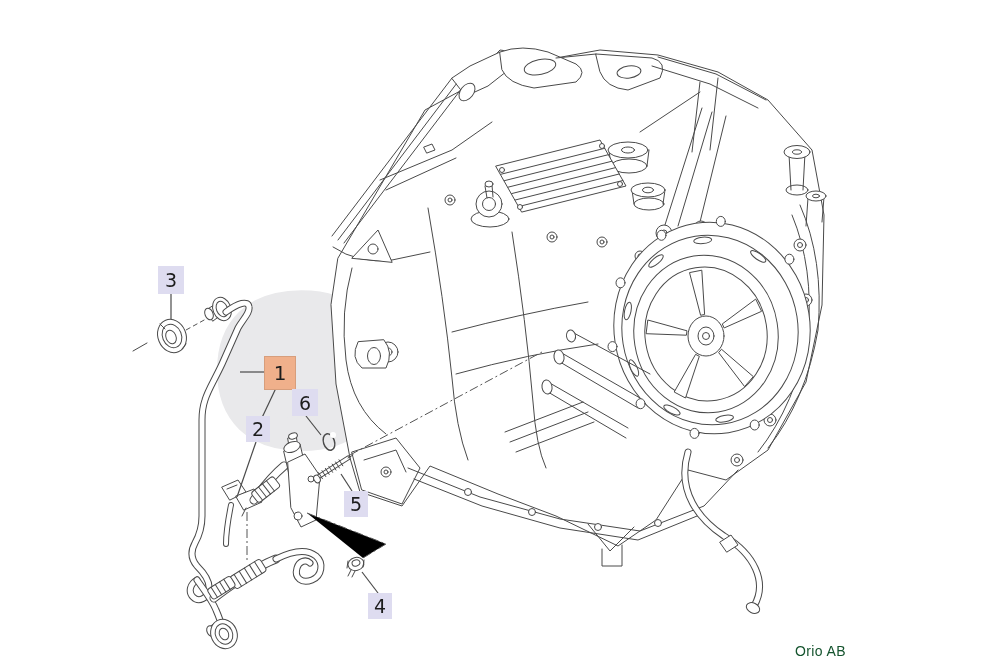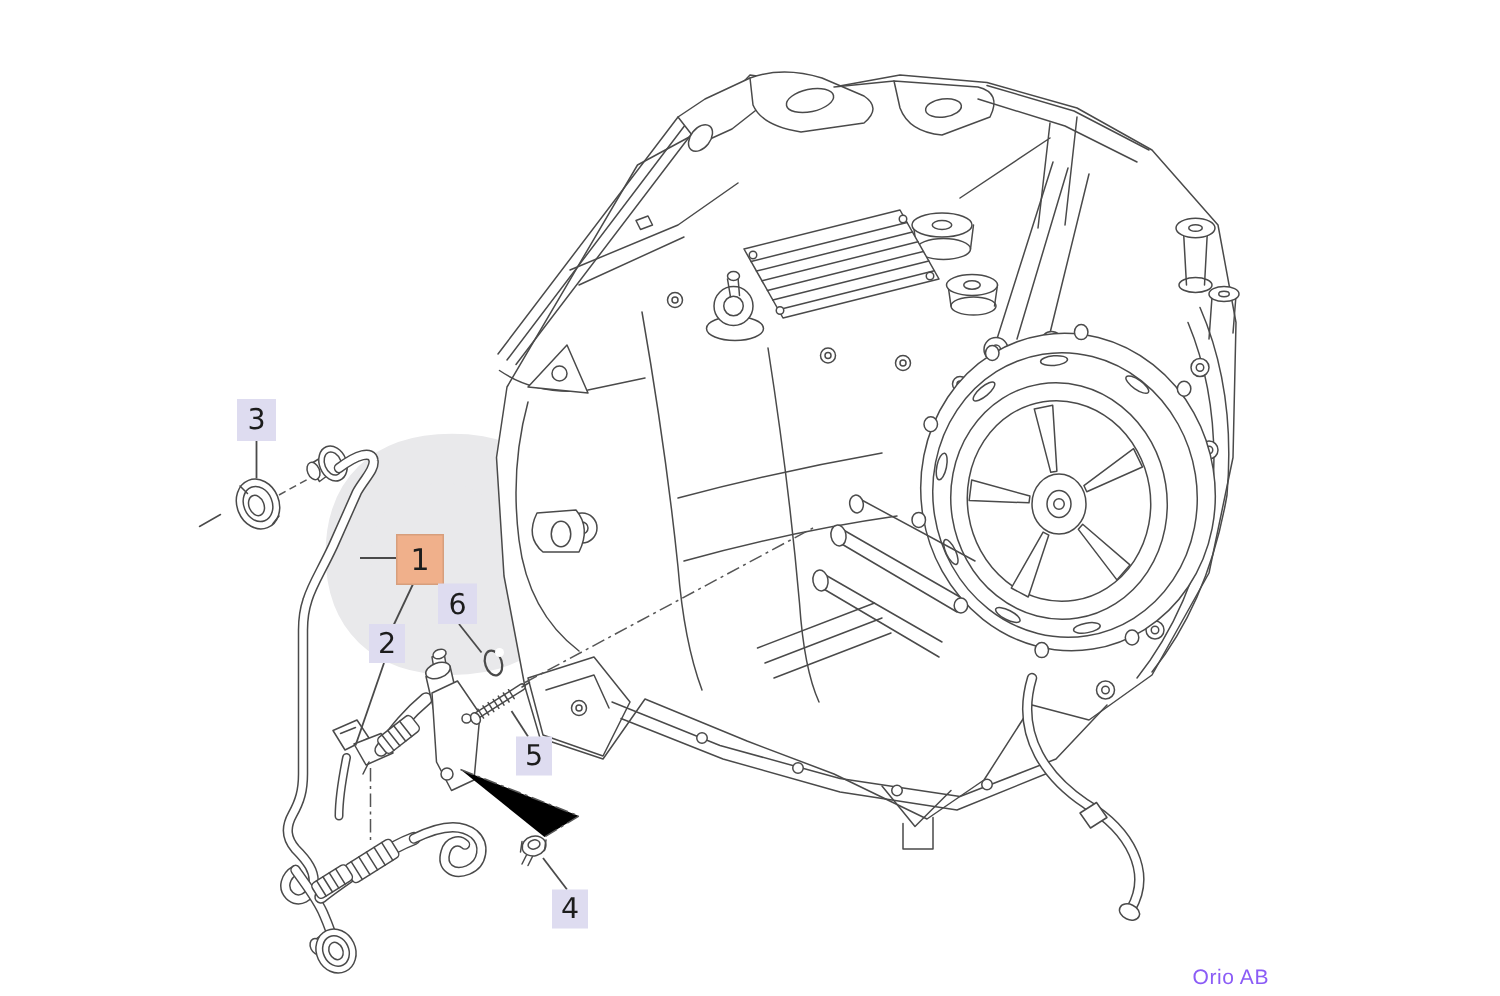--- a/index.html
+++ b/index.html
@@ -9,21 +9,21 @@
              font-weight:bold;font-size:280px;line-height:1;letter-spacing:-8px;
              color:#e9e9eb;user-select:none;white-space:nowrap;}
   .wm-disc{position:absolute;width:96px;height:96px;border-radius:50%;background:#e9e9eb;}
   .wm-disc.d1{left:247px;top:322px;}
   .wm-disc.d2{left:655px;top:320px;width:100px;height:100px;}
   svg.drawing{position:absolute;left:0;top:0;}
   .callout{position:absolute;display:flex;align-items:center;justify-content:center;
            background:#dedcf0;color:#1c1c1c;font-size:19px;font-family:"DejaVu Sans",sans-serif;
            cursor:pointer;}
   .callout.hl{background:#f0b08b;border:1px solid rgba(0,0,0,0.10);font-size:20px;}
-  .brand{position:absolute;left:795px;top:643px;font-size:14px;color:#8b5cf6;
+  .brand{position:absolute;left:795px;top:643px;font-size:14px;color:#14532d;
          letter-spacing:0.4px;}
 </style>
 </head>
 <body>
 
 <div class="stage">
 
   <div class="watermark">orio</div>
   <div class="wm-disc d1"></div>
   <div class="wm-disc d2"></div>

